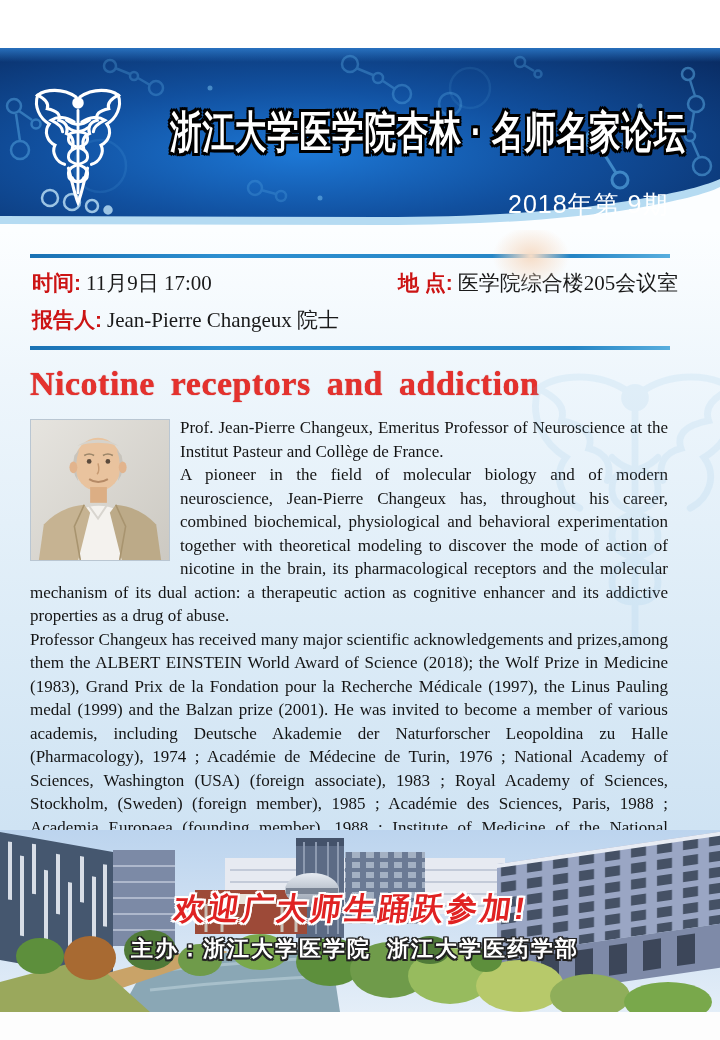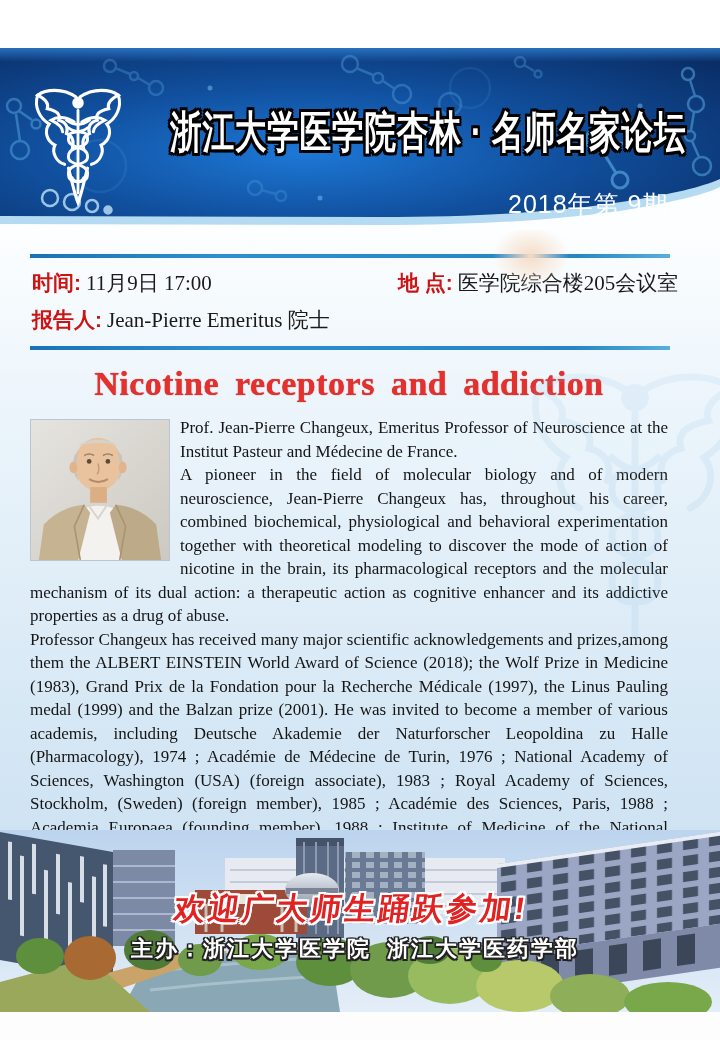--- a/index.html
+++ b/index.html
@@ -27,21 +27,21 @@
   .watermark{position:absolute;right:-30px;top:120px;width:230px;height:330px;opacity:0.12;pointer-events:none;}
   .blob{position:absolute;left:492px;top:-4px;width:78px;height:60px;border-radius:50%;
       background:radial-gradient(ellipse at center,#f6dcc6 0%,rgba(246,220,198,0) 70%);pointer-events:none;}
   .rule{width:640px;height:4px;background:linear-gradient(90deg,#1a72b4,#2d8fd0 30%,#2585c5 85%,#58aede);}
   .info-grid{display:grid;grid-template-columns:366px 1fr;row-gap:5px;
       margin:9px 0 10px 2px;font-size:21px;line-height:31px;color:#1a1a1a;}
   .info-cell{white-space:nowrap;}
   .info-label{color:#cc1414;font-weight:bold;
       font-family:"Liberation Sans","DejaVu Sans",sans-serif;}
   .info-value{margin-left:5px;}
-  .lecture-title{margin:14px 0 0 0;text-align:center;font-weight:bold;font-size:34px;
+  .lecture-title{margin:14px 0 0 0;font-weight:bold;font-size:34px;
       line-height:40px;color:#e5312d;word-spacing:7px;letter-spacing:0.5px;
       text-shadow:0 0 1px #b31210;}
   .bio{margin-top:12px;font-size:17px;line-height:23.5px;color:#141414;
       text-align:justify;}
   .bio p{margin:0;}
   .portrait{float:left;width:140px;height:142px;margin:3px 10px 6px 0;
       border:1px solid #b9c6d2;box-sizing:border-box;background:#d8d5d0;}
   .portrait svg{display:block;width:100%;height:100%;}
   
   .campus{position:relative;width:720px;height:182px;overflow:hidden;}
@@ -202,21 +202,21 @@
     <div class="rule"></div>
 
     <div class="info-grid">
       <div class="info-cell">
         <span class="info-label">时间:</span><span class="info-value">11月9日 17:00</span>
       </div>
       <div class="info-cell">
         <span class="info-label">地 点:</span><span class="info-value">医学院综合楼205会议室</span>
       </div>
       <div class="info-cell">
-        <span class="info-label">报告人:</span><span class="info-value">Jean-Pierre Emeritus 院士</span>
+        <span class="info-label">报告人:</span><span class="info-value">Jean-Pierre Changeux 院士</span>
       </div>
     </div>
 
     <div class="rule"></div>
 
     <h2 class="lecture-title">Nicotine receptors and addiction</h2>
 
     <div class="bio">
       <p>
         <span class="portrait">
@@ -239,21 +239,21 @@
             <path d="M54,36 Q59,33 64,36 M73,36 Q78,33 83,36" stroke="#9b8568" stroke-width="1.6" fill="none"></path>
             <path d="M68,44 Q70,52 67,55" stroke="#c79a72" stroke-width="1.5" fill="none"></path>
             <path d="M59,60 Q68,66 78,60" stroke="#b58a66" stroke-width="2" fill="none"></path>
             <rect x="60" y="68" width="17" height="16" fill="#dcae84"></rect>
             <path d="M40,142 L44,94 Q68,80 94,94 L98,142 Z" fill="#f4f2ee"></path>
             <path d="M58,86 L68,100 L78,85" stroke="#d8d5cf" stroke-width="2" fill="none"></path>
             <path d="M8,142 L13,106 Q30,88 54,86 L60,94 L48,142 Z" fill="#c6b392"></path>
             <path d="M132,142 L127,106 Q110,88 86,86 L80,94 L92,142 Z" fill="#bcaa88"></path>
             <path d="M54,86 L44,108 L50,142 M86,86 L96,108 L90,142" stroke="#a8946f" stroke-width="1.6" fill="none"></path>
           </svg>
-        </span><span>Prof. Jean-Pierre Changeux, Emeritus Professor of Neuroscience at the Institut Pasteur and Médecine de France.</span><br>
+        </span><span>Prof. Jean-Pierre Changeux, Emeritus Professor of Neuroscience at the Institut Pasteur and Collège de France.</span><br>
         <span>A pioneer in the field of molecular biology and of modern neuroscience, Jean-Pierre Changeux has, throughout his career, combined biochemical, physiological and behavioral experimentation together with theoretical modeling to discover the mode of action of nicotine in the brain, its pharmacological receptors and the molecular mechanism of its dual action: a therapeutic action as cognitive enhancer and its addictive properties as a drug of abuse.</span>
       </p>
       <p>Professor Changeux has received many major scientific acknowledgements and prizes,among them the ALBERT EINSTEIN World Award of Science (2018); the Wolf Prize in Medicine (1983), Grand Prix de la Fondation pour la Recherche Médicale (1997), the Linus Pauling medal (1999) and the Balzan prize (2001). He was invited to become a member of various academis, including Deutsche Akademie der Naturforscher Leopoldina zu Halle (Pharmacology), 1974 ; Académie de Médecine de Turin, 1976 ; National Academy of Sciences, Washington (USA) (foreign associate), 1983 ; Royal Academy of Sciences, Stockholm, (Sweden) (foreign member), 1985 ; Académie des Sciences, Paris, 1988 ; Academia Europaea (founding member), 1988 ; Institute of Medicine of the National Academies, Washington, (USA) (foreign associate), 2000 ;  Académie Royale des Sciences, des Lettres &amp; des Beaux-Arts de Belgique (foreign member), 2010; Accademia Nazionale dei Lincei, Rome, (Italy) (foreign member) , 2010 etc.</p>
     </div>
   </main>
 
   <footer class="campus">
     <svg class="scene" width="720" height="182" viewBox="0 0 720 182" preserveAspectRatio="none">
       <defs>
         <linearGradient id="sky" x1="0" y1="0" x2="0" y2="1">

